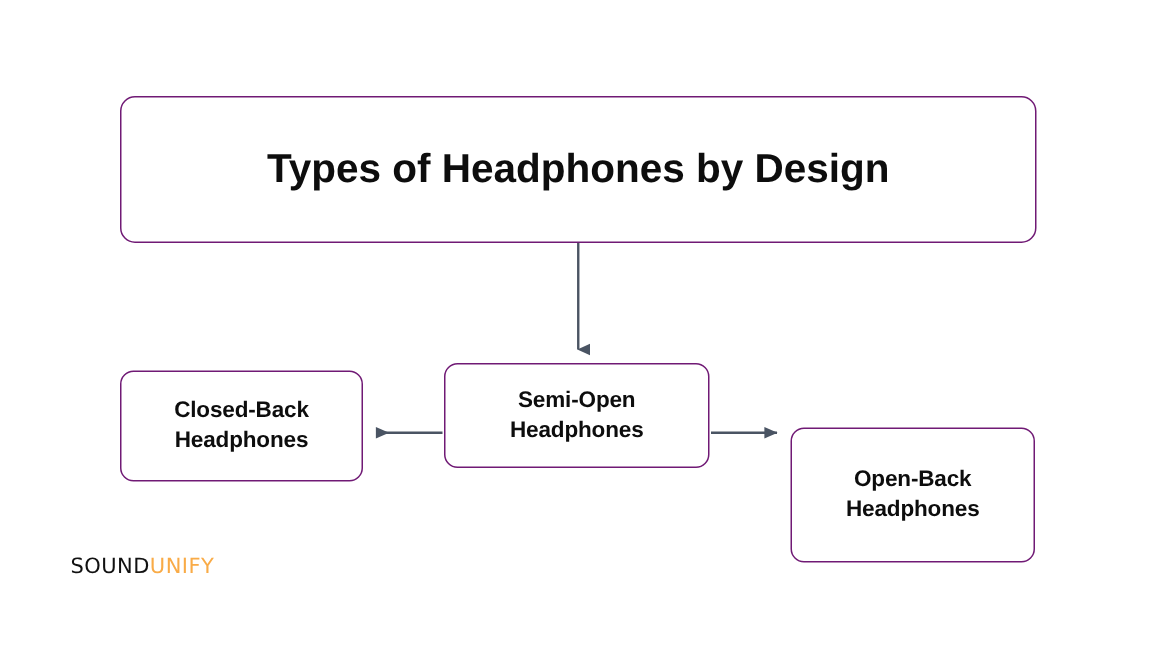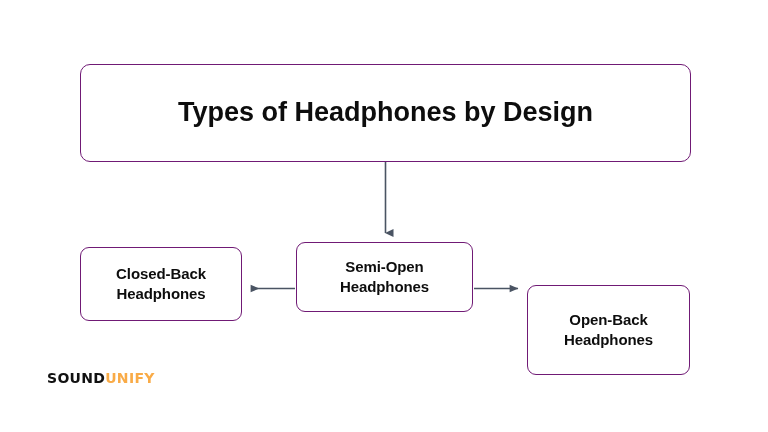--- a/index.html
+++ b/index.html
@@ -87,21 +87,21 @@
     height: 432px;
     pointer-events: none;
   }
 
   
   .logo {
     position: absolute;
     left: 47px;
     top: 370px;
     font-size: 14px;
-    font-weight: bold;
+    font-weight: normal;
     letter-spacing: 0.3px;
     font-family: "DejaVu Sans", sans-serif;
     white-space: nowrap;
   }
   .logo-sound { color: #111111; }
   .logo-unify { color: #f9ab47; }
 </style>
 </head>
 <body>
 

